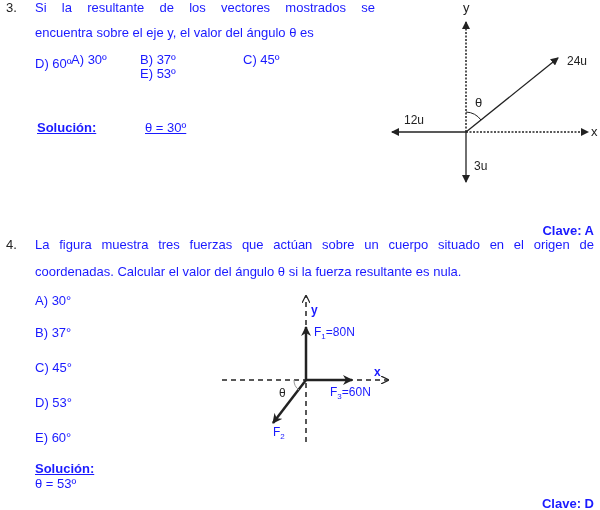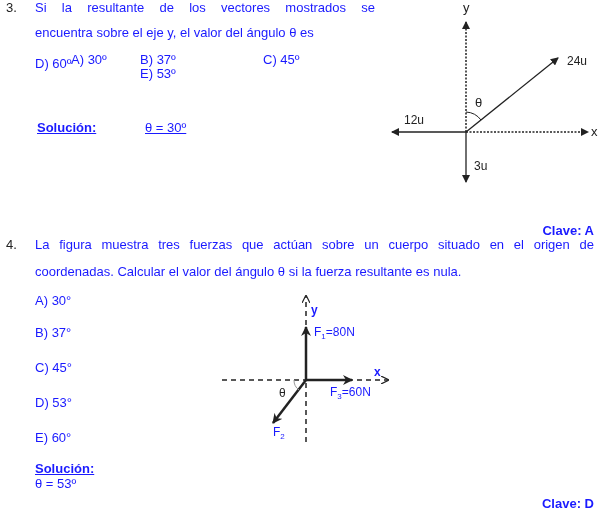--- a/index.html
+++ b/index.html
@@ -15,21 +15,21 @@
 </head>
 <body>
 
 <div>
   <span class="abs num" style="left:6px;top:0px;">3.</span>
   <span class="abs just" style="left:35px;top:0px;width:340px;">Si la resultante de los vectores mostrados se</span>
   <span class="abs" style="left:35px;top:25px;">encuentra sobre el eje y, el valor del ángulo θ es</span>
 
   <span class="abs" style="left:35px;top:52px;margin-left:36px;"><span>A)</span> <span>30º</span></span>
   <span class="abs" style="left:140px;top:52px;"><span>B)</span> <span>37º</span></span>
-  <span class="abs" style="left:243px;top:52px;margin-left:20px;"><span>C)</span> <span>45º</span></span>
+  <span class="abs" style="left:243px;top:52px;"><span>C)</span> <span>45º</span></span>
   <span class="abs" style="left:35px;top:56px;"><span>D)</span> <span>60º</span></span>
   <span class="abs" style="left:140px;top:66px;"><span>E)</span> <span>53º</span></span>
 
   <span class="abs bold ul" style="left:37px;top:120px;">Solución:</span>
   <span class="abs" style="left:145px;top:120px;text-decoration:underline;">θ = 30º</span>
 
   <span class="abs bold" style="right:6px;top:223px;">Clave: A</span>
 
   <svg style="position:absolute;left:380px;top:0;" width="220" height="200" viewBox="0 0 220 200">
     <defs>

